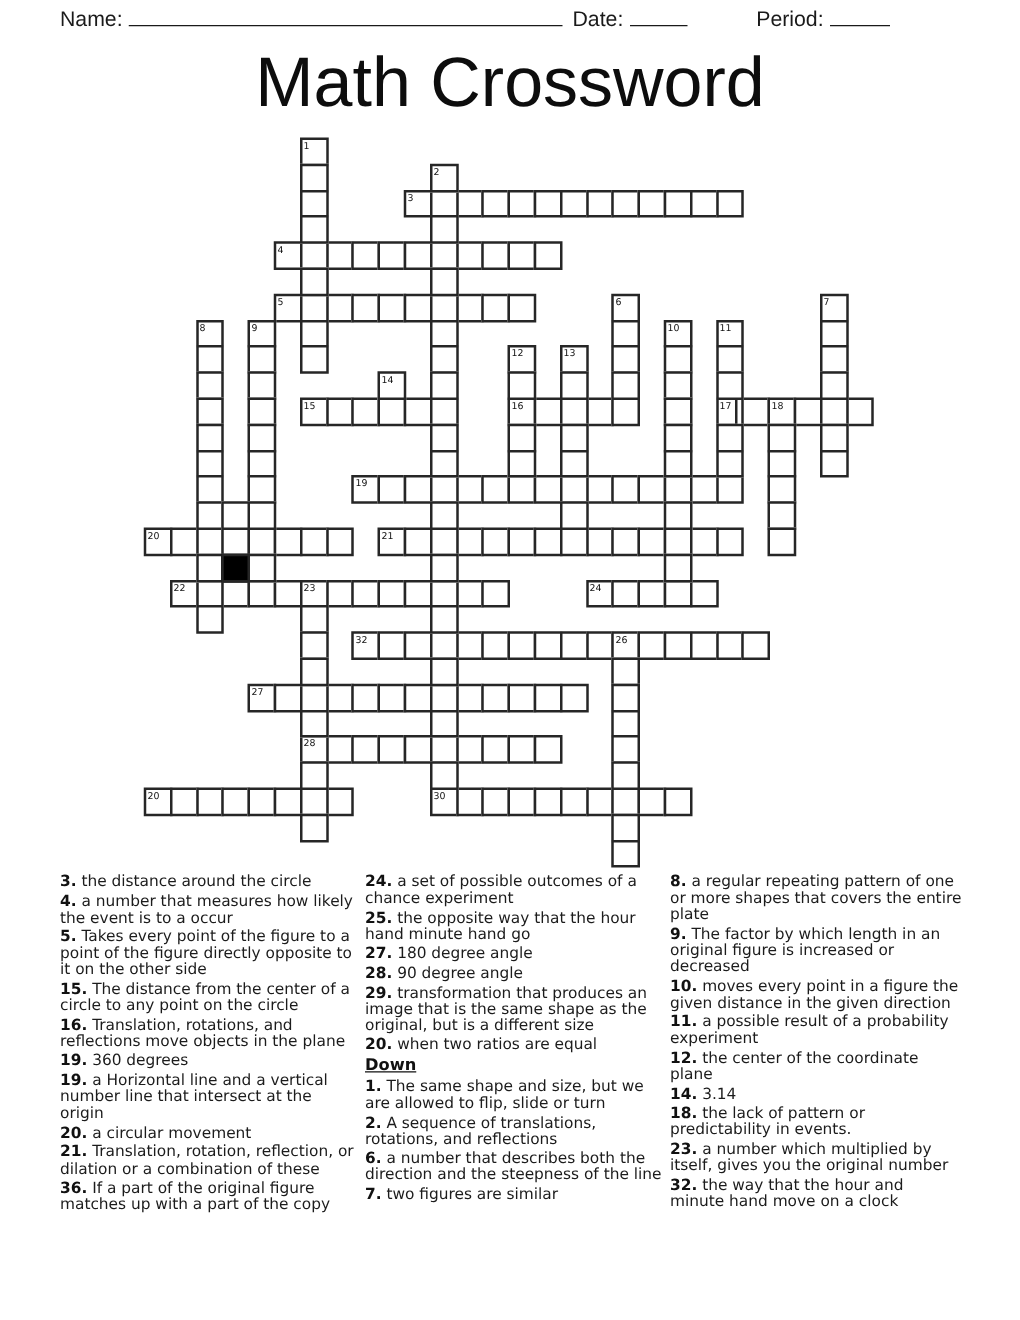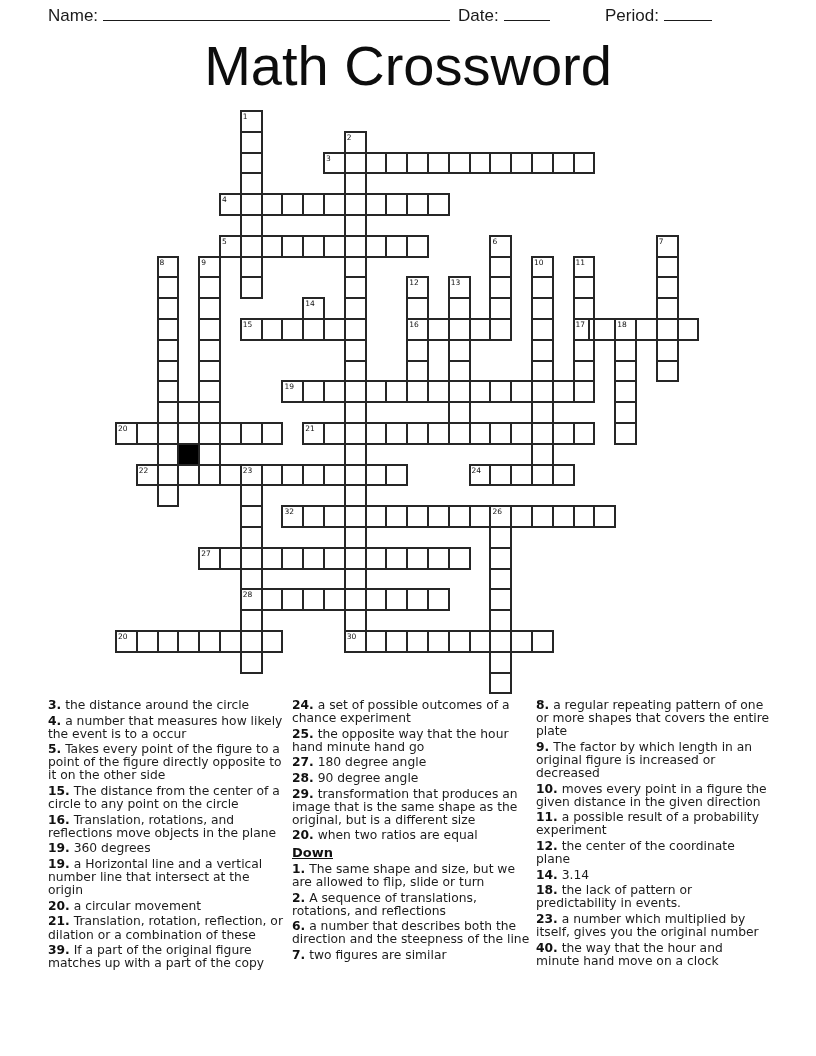--- a/index.html
+++ b/index.html
@@ -369,21 +369,21 @@
       <div class="clue-col">
         <div class="clue"><b>3.</b> the distance around the circle</div>
         <div class="clue"><b>4.</b> a number that measures how likely the event is to a occur</div>
         <div class="clue"><b>5.</b> Takes every point of the figure to a point of the figure directly opposite to it on the other side</div>
         <div class="clue"><b>15.</b> The distance from the center of a circle to any point on the circle</div>
         <div class="clue"><b>16.</b> Translation, rotations, and reflections move objects in the plane</div>
         <div class="clue"><b>19.</b> 360 degrees</div>
         <div class="clue"><b>19.</b> a Horizontal line and a vertical number line that intersect at the origin</div>
         <div class="clue"><b>20.</b> a circular movement</div>
         <div class="clue"><b>21.</b> Translation, rotation, reflection, or dilation or a combination of these</div>
-        <div class="clue"><b>39.</b> If a part of the original figure matches up with a part of the copy</div>
+        <div class="clue"><b>36.</b> If a part of the original figure matches up with a part of the copy</div>
       </div>
       <div class="clue-col">
         <div class="clue"><b>24.</b> a set of possible outcomes of a chance experiment</div>
         <div class="clue"><b>25.</b> the opposite way that the hour hand minute hand go</div>
         <div class="clue"><b>27.</b> 180 degree angle</div>
         <div class="clue"><b>28.</b> 90 degree angle</div>
         <div class="clue"><b>29.</b> transformation that produces an image that is the same shape as the original, but is a different size</div>
         <div class="clue"><b>20.</b> when two ratios are equal</div>
         <div class="clue-head">Down</div>
         <div class="clue"><b>1.</b> The same shape and size, but we are allowed to flip, slide or turn</div>
@@ -393,17 +393,17 @@
       </div>
       <div class="clue-col">
         <div class="clue"><b>8.</b> a regular repeating pattern of one or more shapes that covers the entire plate</div>
         <div class="clue"><b>9.</b> The factor by which length in an original figure is increased or decreased</div>
         <div class="clue"><b>10.</b> moves every point in a figure the given distance in the given direction</div>
         <div class="clue"><b>11.</b> a possible result of a probability experiment</div>
         <div class="clue"><b>12.</b> the center of the coordinate plane</div>
         <div class="clue"><b>14.</b> 3.14</div>
         <div class="clue"><b>18.</b> the lack of pattern or predictability in events.</div>
         <div class="clue"><b>23.</b> a number which multiplied by itself, gives you the original number</div>
-        <div class="clue"><b>40.</b> the way that the hour and minute hand move on a clock</div>
+        <div class="clue"><b>32.</b> the way that the hour and minute hand move on a clock</div>
       </div>
     </div>
 
 </div>
 
 </body></html>

